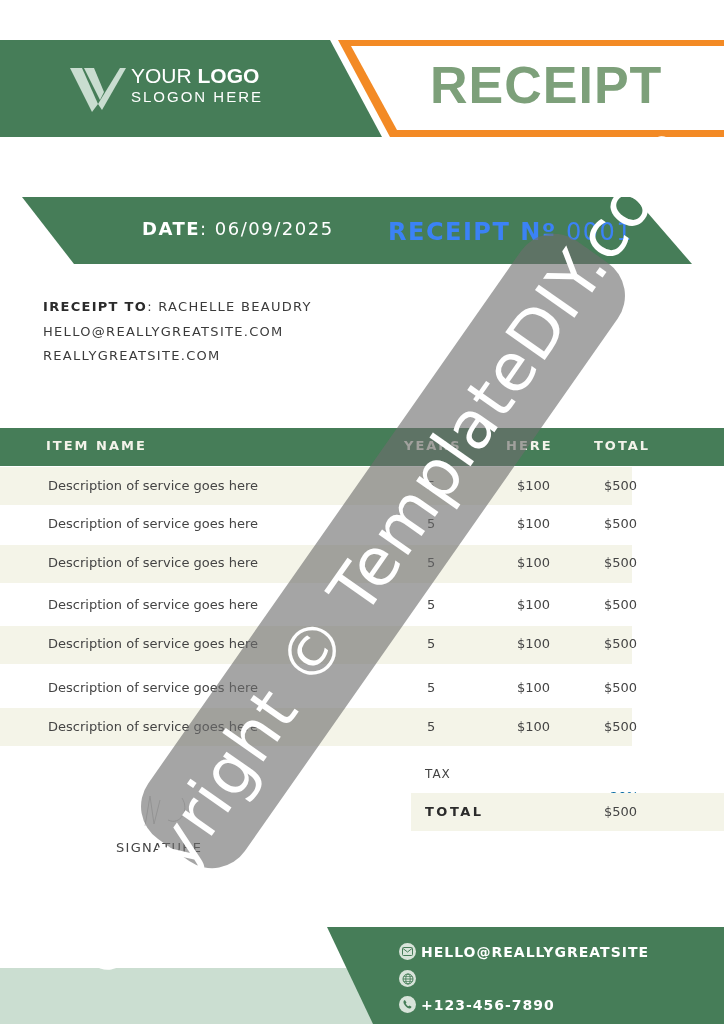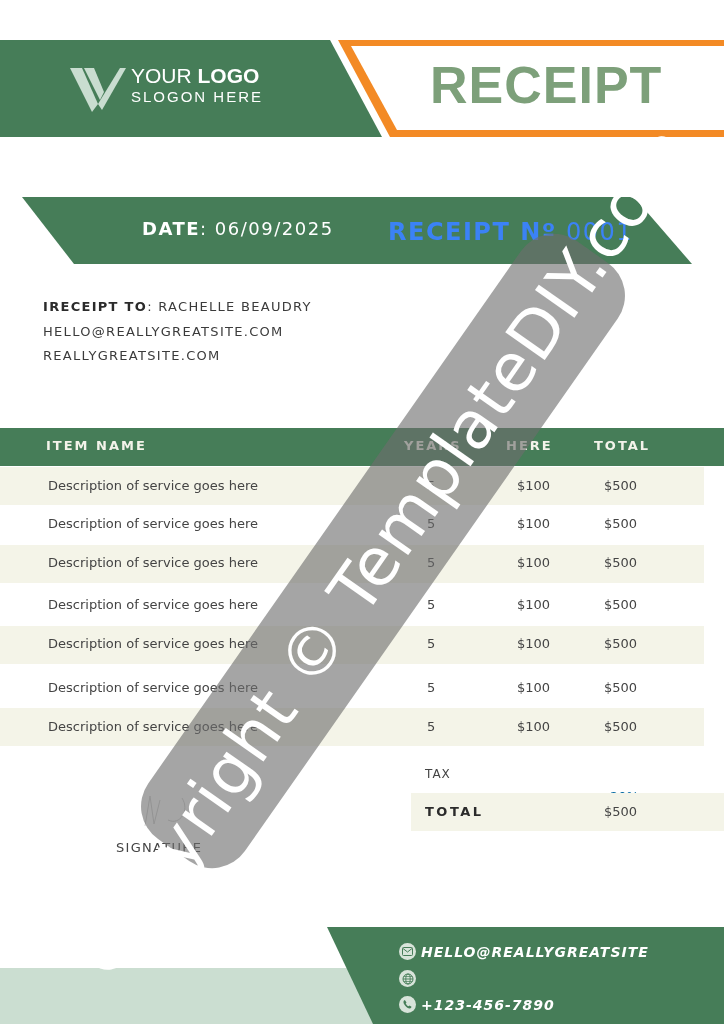--- a/index.html
+++ b/index.html
@@ -32,37 +32,37 @@
   .receipt-no { left: 388px; top: 218px; color: #3b82f6; font-size: 24px; letter-spacing: 1.5px; white-space: nowrap; }
   .receipt-no b { font-weight: bold; }
 
   
   .billto { left: 43px; top: 295px; font-size: 13px; letter-spacing: 1.3px; line-height: 24.6px; color: #3b3b3b; }
   .billto b { font-weight: bold; color: #2b2b2b; }
 
   
   .thead { left: 0; top: 428px; width: 724px; height: 38px; background: #467d58; }
   .th { position: absolute; top: 438px; color: #f3f3ea; font-weight: bold; font-size: 13px; letter-spacing: 2px; }
-  .row { position: absolute; left: 0; width: 704px; height: 38px; }
+  .row { position: absolute; left: 0; width: 632px; height: 38px; }
   .row.shade { background: #f4f4e8; }
   .cell { position: absolute; font-size: 13px; color: #444; white-space: nowrap; }
 
   .tax-label { left: 425px; top: 767px; font-size: 12px; letter-spacing: 1px; color: #444; }
   .tax-value { left: 610px; top: 789px; font-size: 13px; color: #0369a1; text-align: center; }
   .total-row { left: 411px; top: 793px; width: 313px; height: 38px; background: #f4f4e8; }
   .total-label { left: 425px; top: 804px; font-size: 13px; font-weight: bold; letter-spacing: 2.5px; color: #2b2b2b; }
   .total-value { left: 604px; top: 804px; font-size: 13px; color: #444; }
   .signature { left: 116px; top: 840px; font-size: 13px; letter-spacing: 1.3px; color: #444; }
   .sig-line { left: 140px; top: 790px; width: 60px; height: 40px; }
 
   
   .footer-light { left: 0; top: 968px; width: 724px; height: 56px; background: #cbded1; }
   .footer-green { left: 327px; top: 927px; width: 397px; height: 97px; background: #467d58;
     clip-path: polygon(0 0, 397px 0, 397px 97px, 46px 97px); }
-  .contact { position: absolute; left: 399px; color: #ffffff; font-weight: bold; font-size: 14px; letter-spacing: 1px; white-space: nowrap; display: flex; align-items: flex-end; gap: 5px; font-style: italic; }
+  .contact { position: absolute; left: 399px; color: #ffffff; font-weight: bold; font-size: 14px; letter-spacing: 1px; white-space: nowrap; display: flex; align-items: flex-end; gap: 5px; }
   .cicon { width: 17px; height: 17px; border-radius: 50%; background: #d8e4da; display: inline-flex; align-items: center; justify-content: center; }
 
   
   .watermark { left: 18px; top: 492px; width: 730px; height: 118px; background: rgba(110,110,110,0.62);
     border-radius: 40px; transform: rotate(-55deg); transform-origin: center; display: flex; align-items: center; justify-content: center; }
   .watermark span { color: #ffffff; font-size: 66px; font-family: "DejaVu Sans", sans-serif; font-weight: normal; white-space: nowrap; letter-spacing: 1px; }
 </style>
 </head>
 <body>
 

